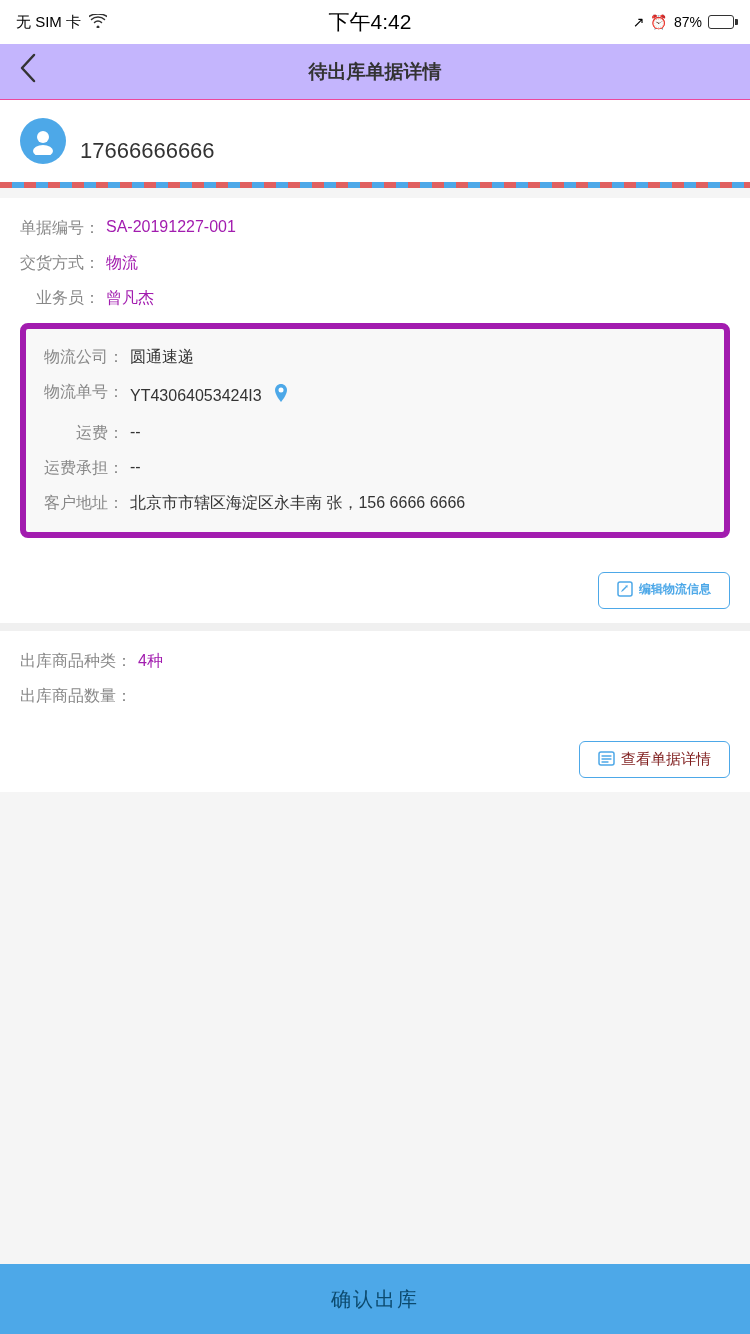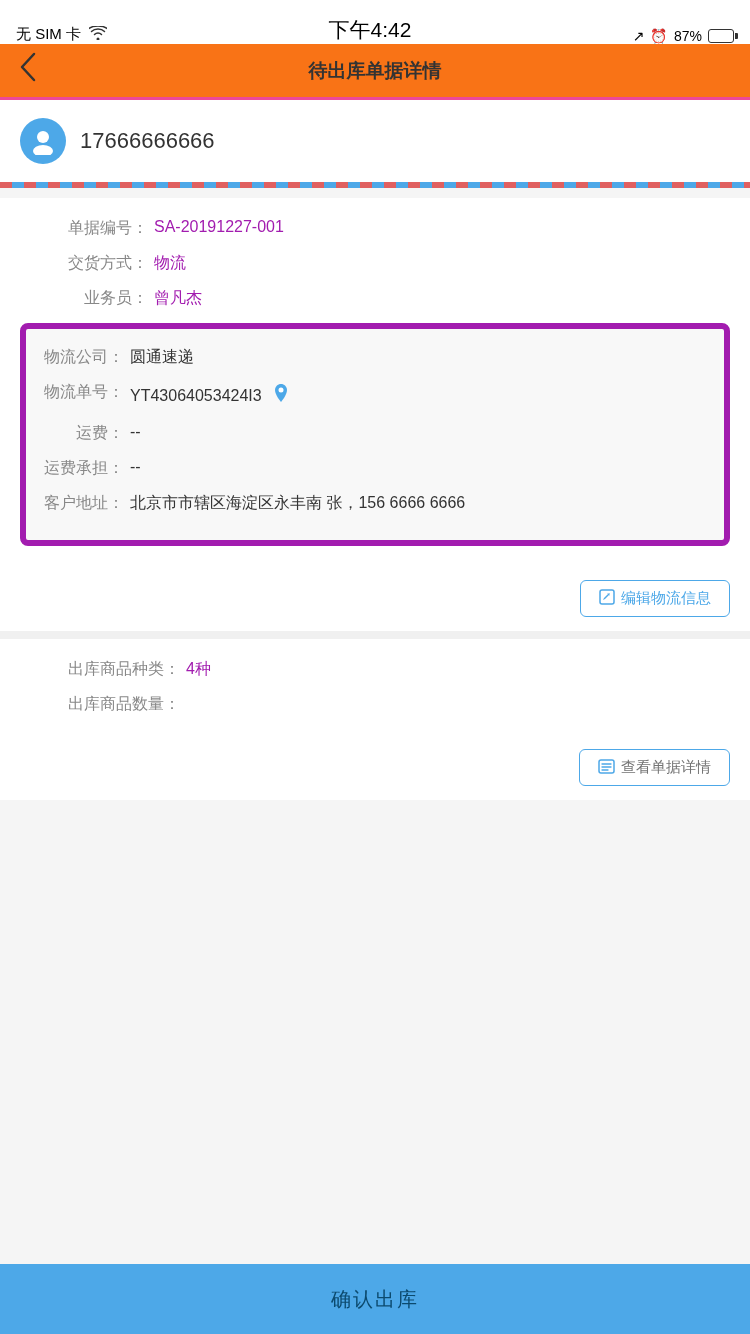--- a/index.html
+++ b/index.html
@@ -10,21 +10,21 @@
       width: 750px;
       min-height: 1334px;
       overflow-x: hidden;
     }
 
     
     .status-bar {
       background: #fff;
       height: 44px;
       display: flex;
-      align-items: flex-end;
+      align-items: center;
       justify-content: space-between;
       padding: 0 16px;
       font-size: 15px;
       font-weight: 500;
     }
     .status-left { display: flex; align-items: center; gap: 8px; }
     .status-center { font-size: 21px; font-weight: 500; }
     .status-right { display: flex; align-items: center; gap: 6px; font-size: 14px; }
     .battery-box {
       display: inline-flex; align-items: center; gap: 2px;
@@ -33,26 +33,26 @@
       width: 26px; height: 14px; border: 1.5px solid #333; border-radius: 3px; position: relative; padding: 2px;
     }
     .battery-body::after {
       content: ''; position: absolute; right: -5px; top: 50%; transform: translateY(-50%);
       width: 3px; height: 6px; background: #333; border-radius: 0 1px 1px 0;
     }
     .battery-fill { height: 100%; width: 87%; background: #333; border-radius: 1px; }
 
     
     .nav-bar {
-      background: #f97316;
+      background: #c4b5fd;
       height: 56px;
       display: flex;
       align-items: center;
       padding: 0 16px;
-      border-bottom: 3px solid #ec4899;
+      border-bottom: 1px solid #ec4899;
       position: relative;
     }
     .nav-back {
       font-size: 26px;
       color: #333;
       cursor: pointer;
       padding: 8px;
       margin-left: -8px;
     }
     .nav-title {
@@ -67,21 +67,21 @@
     
     .content {
       padding-bottom: 80px;
     }
 
     
     .customer-header {
       background: #fff;
       padding: 18px 20px;
       display: flex;
-      align-items: center;
+      align-items: flex-end;
       gap: 14px;
       margin-bottom: 0;
     }
     .avatar {
       width: 46px; height: 46px;
       background: #4da8e8;
       border-radius: 50%;
       display: flex; align-items: center; justify-content: center;
       flex-shrink: 0;
     }
@@ -113,21 +113,20 @@
       align-items: flex-start;
       margin-bottom: 14px;
       font-size: 16px;
     }
     .info-row:last-child { margin-bottom: 0; }
     .info-label {
       color: #888;
       min-width: 80px;
       text-align: right;
       flex-shrink: 0;
-      margin-left: 48px;
     }
     .info-value {
       color: #a21caf;
       margin-left: 6px;
       flex: 1;
     }
 
     
     .logistics-card {
       background: #f8f8f8;
@@ -135,21 +134,21 @@
       border-radius: 8px;
       padding: 18px 18px;
       margin: 10px 0 0 0;
     }
     .logistics-row {
       display: flex;
       align-items: flex-start;
       margin-bottom: 14px;
       font-size: 16px;
     }
-    .logistics-row:last-child { margin-bottom: 8px; }
+    .logistics-row:last-child { margin-bottom: 0; }
     .logistics-label {
       color: #888;
       min-width: 80px;
       text-align: right;
       flex-shrink: 0;
     }
     .logistics-value {
       color: #333;
       margin-left: 6px;
       flex: 1;
@@ -169,25 +168,26 @@
       justify-content: flex-end;
       padding: 14px 20px 14px 0;
       background: #fff;
     }
     .edit-btn {
       border: 1.5px solid #4da8e8;
       color: #4da8e8;
       background: #fff;
       border-radius: 6px;
       padding: 8px 18px;
-      font-size: 15px;
+      font-size: 12px;
       cursor: pointer;
       display: flex;
       align-items: flex-start;
       gap: 6px;
+      font-weight: bold;
     }
 
     
     .section-separator {
       height: 8px;
       background: #f0f0f0;
     }
 
     
     .goods-section {
@@ -198,21 +198,21 @@
 
     
     .view-detail-btn-row {
       display: flex;
       justify-content: flex-end;
       padding: 14px 20px 14px 0;
       background: #fff;
     }
     .view-detail-btn {
       border: 1.5px solid #4da8e8;
-      color: #737373;
+      color: #7f1d1d;
       background: #fff;
       border-radius: 6px;
       padding: 8px 18px;
       font-size: 15px;
       cursor: pointer;
       display: flex;
       align-items: center;
       gap: 6px;
     }
 

